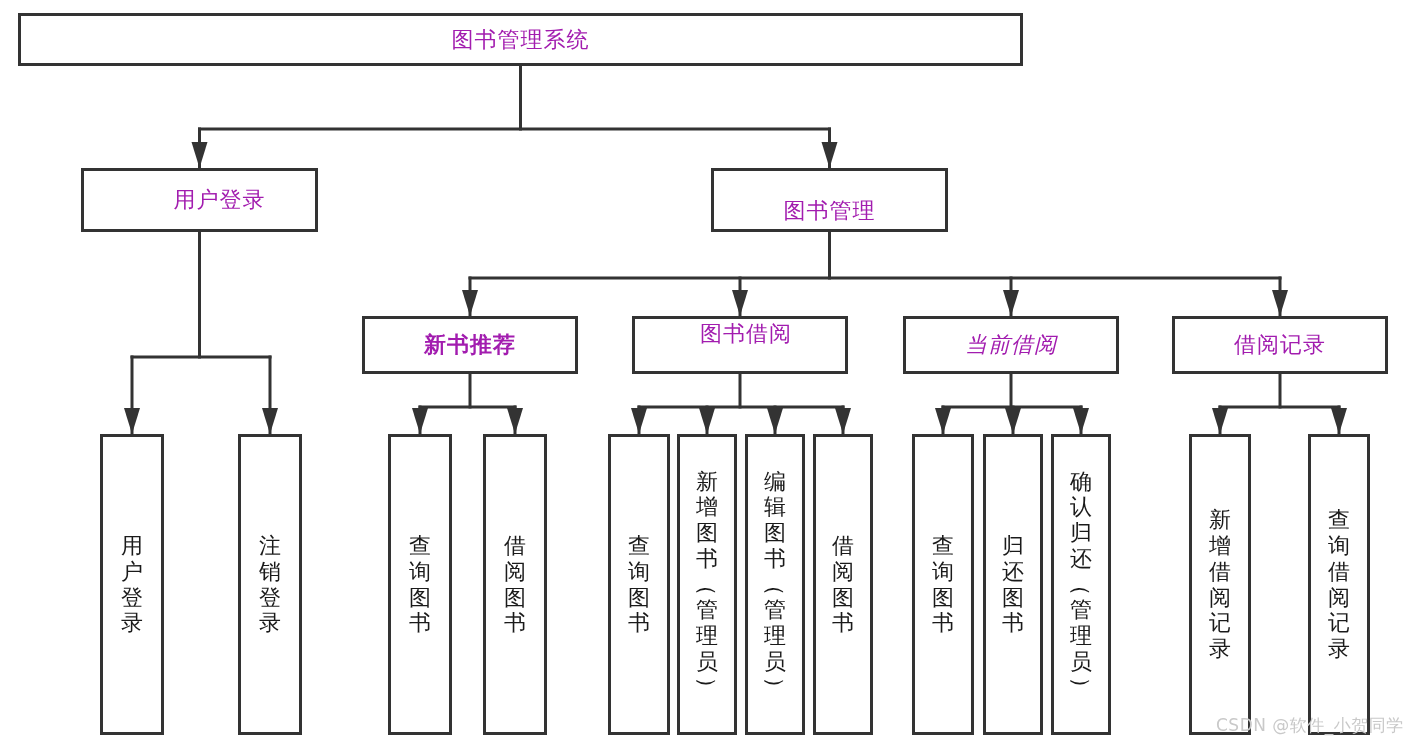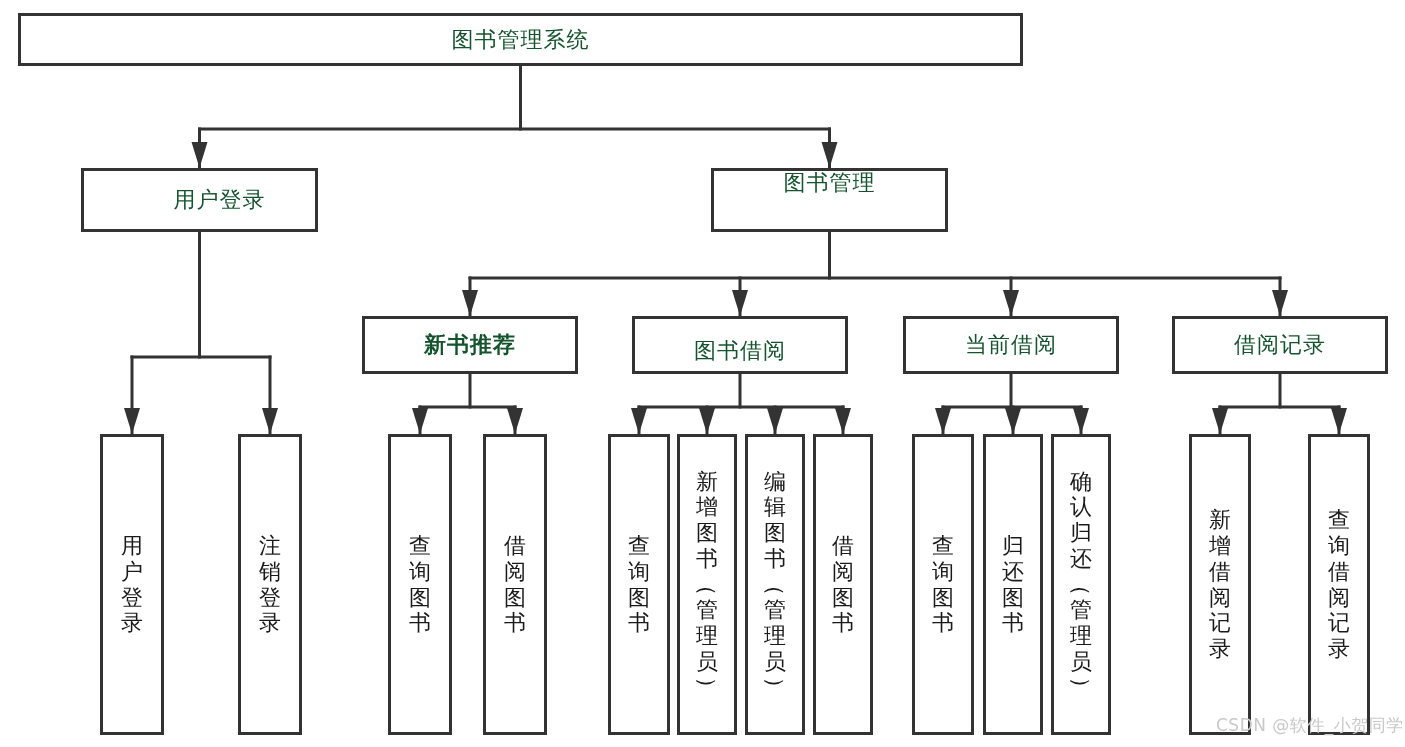--- a/index.html
+++ b/index.html
@@ -40,21 +40,21 @@
   }
   .arrow-head {
     fill: #333333;
     stroke: none;
   }
   .h-label {
     position: absolute;
     display: flex;
     align-items: center;
     justify-content: center;
-    color: #14532d;
+    color: #a21caf;
     font-size: 22px;
     letter-spacing: 1px;
     white-space: nowrap;
     pointer-events: none;
   }
   .v-label {
     position: absolute;
     display: flex;
     flex-direction: column;
     align-items: center;
@@ -157,24 +157,24 @@
         <rect x="913.5" y="435.5" width="59" height="298" class="node-box"></rect>
         <rect x="984.5" y="435.5" width="57" height="298" class="node-box"></rect>
         <rect x="1052.5" y="435.5" width="57" height="298" class="node-box"></rect>
         <rect x="1190.5" y="435.5" width="59" height="298" class="node-box"></rect>
         <rect x="1309.5" y="435.5" width="59" height="298" class="node-box"></rect>
       </g>
   </svg>
   <div id="labels-layer">
       <div class="h-label" style="left: 18px; top: 13px; width: 1005px; height: 53px;">图书管理系统</div>
       <div class="h-label" style="left: 81px; top: 168px; width: 237px; height: 64px; margin-left: 20px;">用户登录</div>
-      <div class="h-label" style="left: 711px; top: 152px; width: 237px; height: 61px;">图书管理</div>
+      <div class="h-label" style="left: 711px; top: 180px; width: 237px; height: 61px;">图书管理</div>
       <div class="h-label" style="left: 362px; top: 316px; width: 216px; height: 58px; font-weight: bold;">新书推荐</div>
-      <div class="h-label" style="left: 632px; top: 317px; width: 216px; height: 68px;">图书借阅</div>
-      <div class="h-label" style="left: 903px; top: 316px; width: 216px; height: 58px;">当前借阅</div>
+      <div class="h-label" style="left: 632px; top: 300px; width: 216px; height: 68px; padding-left: 6px;">图书借阅</div>
+      <div class="h-label" style="left: 903px; top: 316px; width: 216px; height: 58px; font-style: italic;">当前借阅</div>
       <div class="h-label" style="left: 1172px; top: 316px; width: 216px; height: 58px;">借阅记录</div>
       <div class="v-label" style="left: 100px; top: 434px; width: 64px; height: 301px;">
         <span class="vchar">用</span>
         <span class="vchar">户</span>
         <span class="vchar">登</span>
         <span class="vchar">录</span>
       </div>
       <div class="v-label" style="left: 238px; top: 434px; width: 64px; height: 301px;">
         <span class="vchar">注</span>
         <span class="vchar">销</span>

